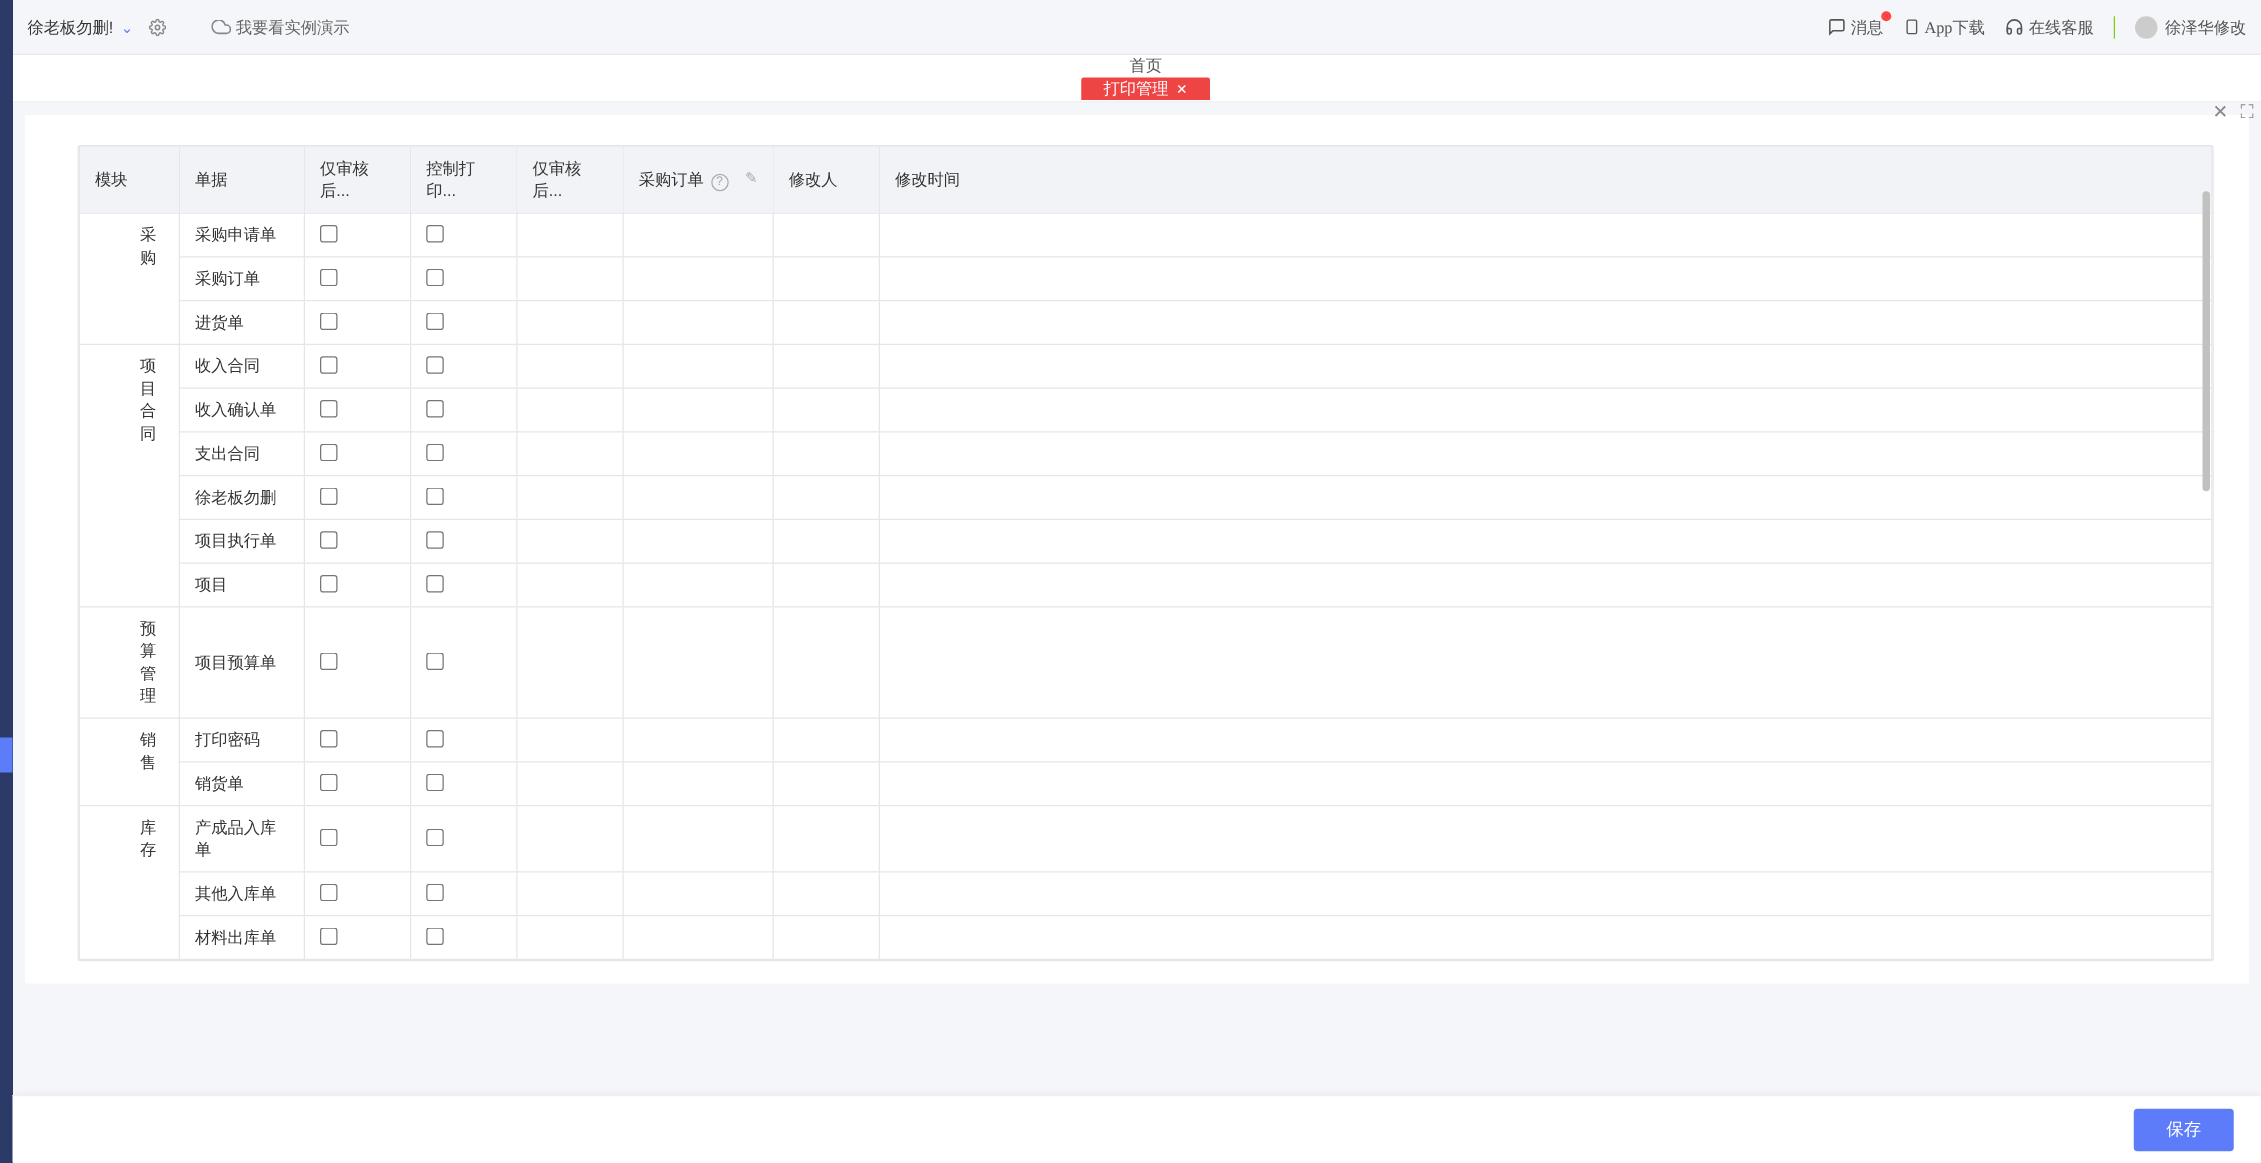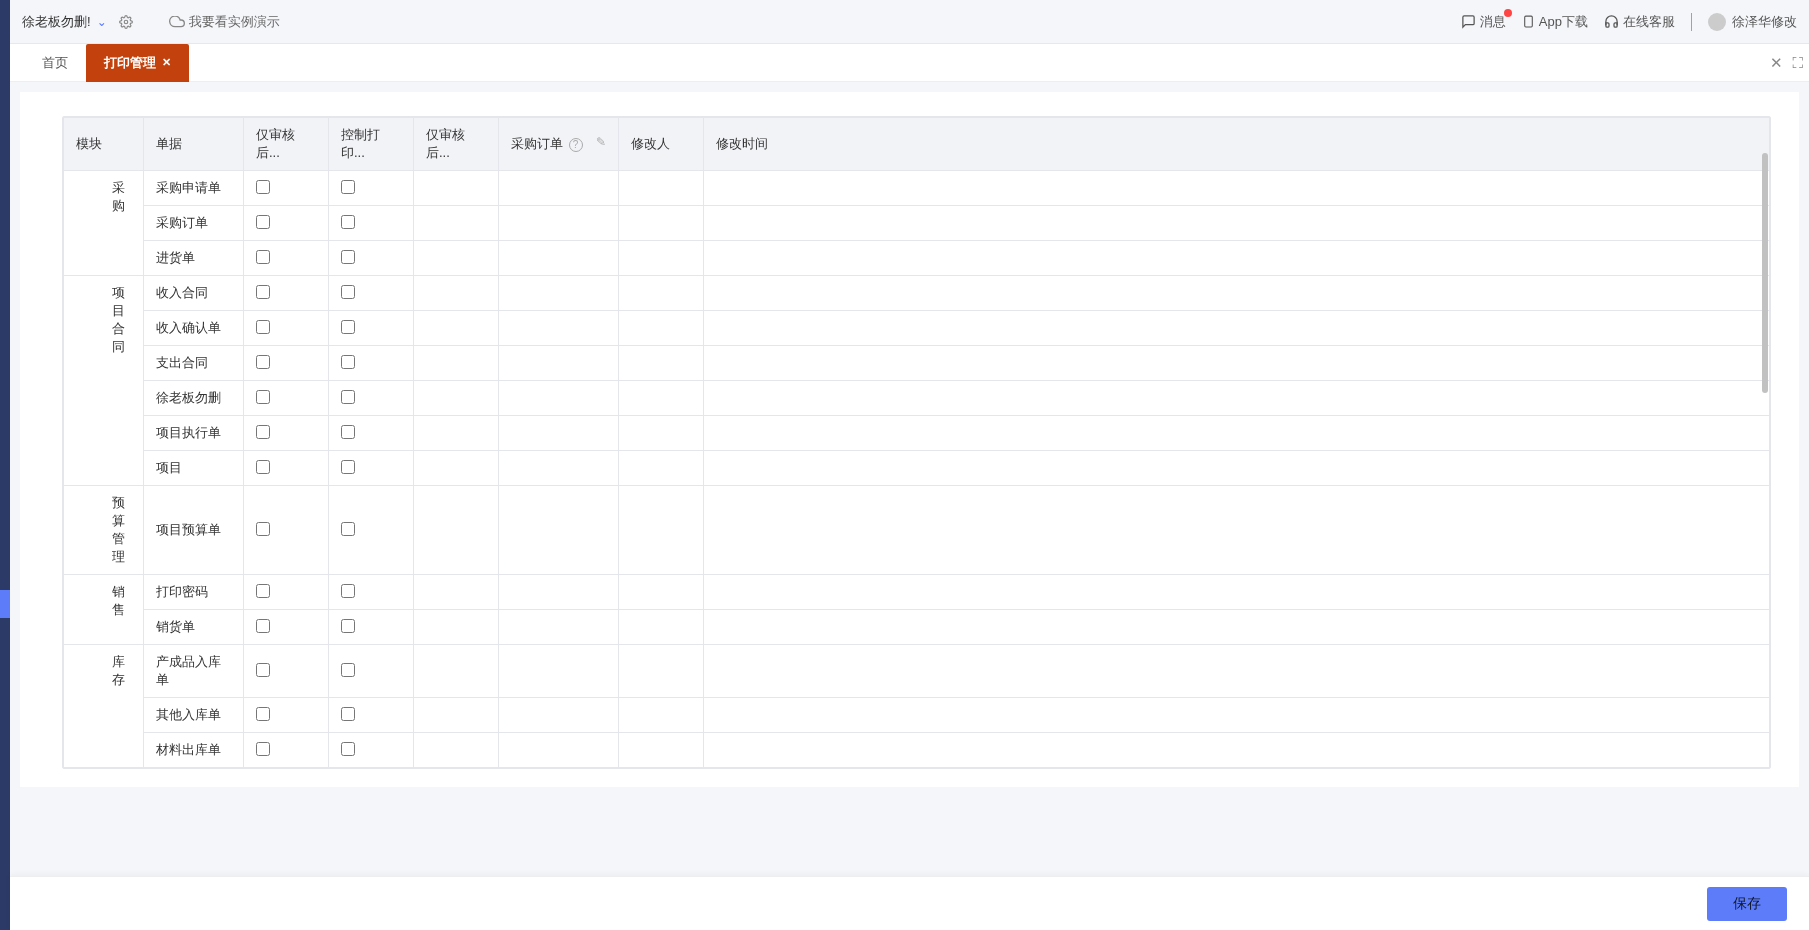--- a/index.html
+++ b/index.html
@@ -8,33 +8,33 @@
   
   .top-header {
     height: 44px; background: #f5f6fa; display: flex; align-items: center;
     padding: 0 12px; border-bottom: 1px solid #e8e8e8;
   }
   .top-left { display: flex; align-items: center; gap: 12px; flex: 1; }
   .cust-select { display: flex; align-items: center; gap: 6px; color: #333; cursor: pointer; }
   .chev-down { color: #5c7cfa; font-size: 12px; }
   .gear-i { color: #888; cursor: pointer; }
   .demo-link { display: flex; align-items: center; gap: 4px; color: #666; cursor: pointer; margin-left: 24px; }
-  .top-right { display: flex; align-items: center; gap: 16px; color: #555; }
+  .top-right { display: flex; align-items: center; gap: 16px; color: #555; font-family: Liberation Serif, serif; }
   .tr-item { display: flex; align-items: center; gap: 4px; cursor: pointer; position: relative; }
   .msg-dot { position:absolute; top:-4px; right:-6px; width:8px; height:8px; background:#f44; border-radius:50%; }
   .user-area { display: flex; align-items: center; gap: 6px; padding-left: 16px; border-left: 1px solid #84cc16; }
   .avatar-i { width: 18px; height: 18px; border-radius: 50%; background: #ccc; display: inline-block; }
   
   
   .tabs-row {
     display: flex; align-items: center; background: #fff; height: 38px;
-    padding-left: 14px; border-bottom: 1px solid #eee;
+    padding-left: 14px; border-bottom: 1px solid #eee; flex-direction: column;
   }
   .tab { display:flex; align-items:center; padding: 0 18px; height: 38px; cursor: pointer; color: #555; }
-  .tab.active { background: #c2410c; color: #fff; border-radius: 2px 2px 0 0; font-weight: bold;}
+  .tab.active { background: #ef4444; color: #fff; border-radius: 2px 2px 0 0;}
   .tab.active .tab-close { margin-left: 6px; font-size: 11px; }
   .tabs-right { margin-left: auto; display: flex; align-items: center; gap: 10px; padding-right: 6px; color: #888; }
   .tabs-right span { cursor: pointer; font-size: 15px; }
   
   
   .left-strip { position: fixed; left: 0; top: 0; bottom: 0; width: 10px; background: #2b3a67; }
   .left-active-marker { position:absolute; left:0; width:10px; height:28px; top:590px; background:#5c7cfa; }
   .app-body { margin-left: 10px; }
   
   
@@ -50,21 +50,21 @@
   .fake-scrollbar { position:absolute; right:2px; top:36px; width:6px; height:240px; background:#c1c1c1; border-radius:3px;}
   
   
   .footer-bar {
     position: fixed; bottom: 0; left: 10px; right: 0; height: 54px;
     background: #fff; border-top: 1px solid #eee; display: flex;
     justify-content: flex-end; align-items: center; padding-right: 22px;
     box-shadow: 0 -2px 6px rgba(0,0,0,.04);
   }
   .btn-primary {
-    background: #5c7cfa; color: #0f172a; border: none; padding: 8px 26px;
+    background: #5c7cfa; color: #ffffff; border: none; padding: 8px 26px;
     border-radius: 3px; cursor: pointer; font-size: 14px;
   }
   .ico { display:inline-block; }
   svg { display:block; }
 </style>
 </head>
 <body>
 
 <div class="left-strip">
   <div class="left-active-marker"></div>

